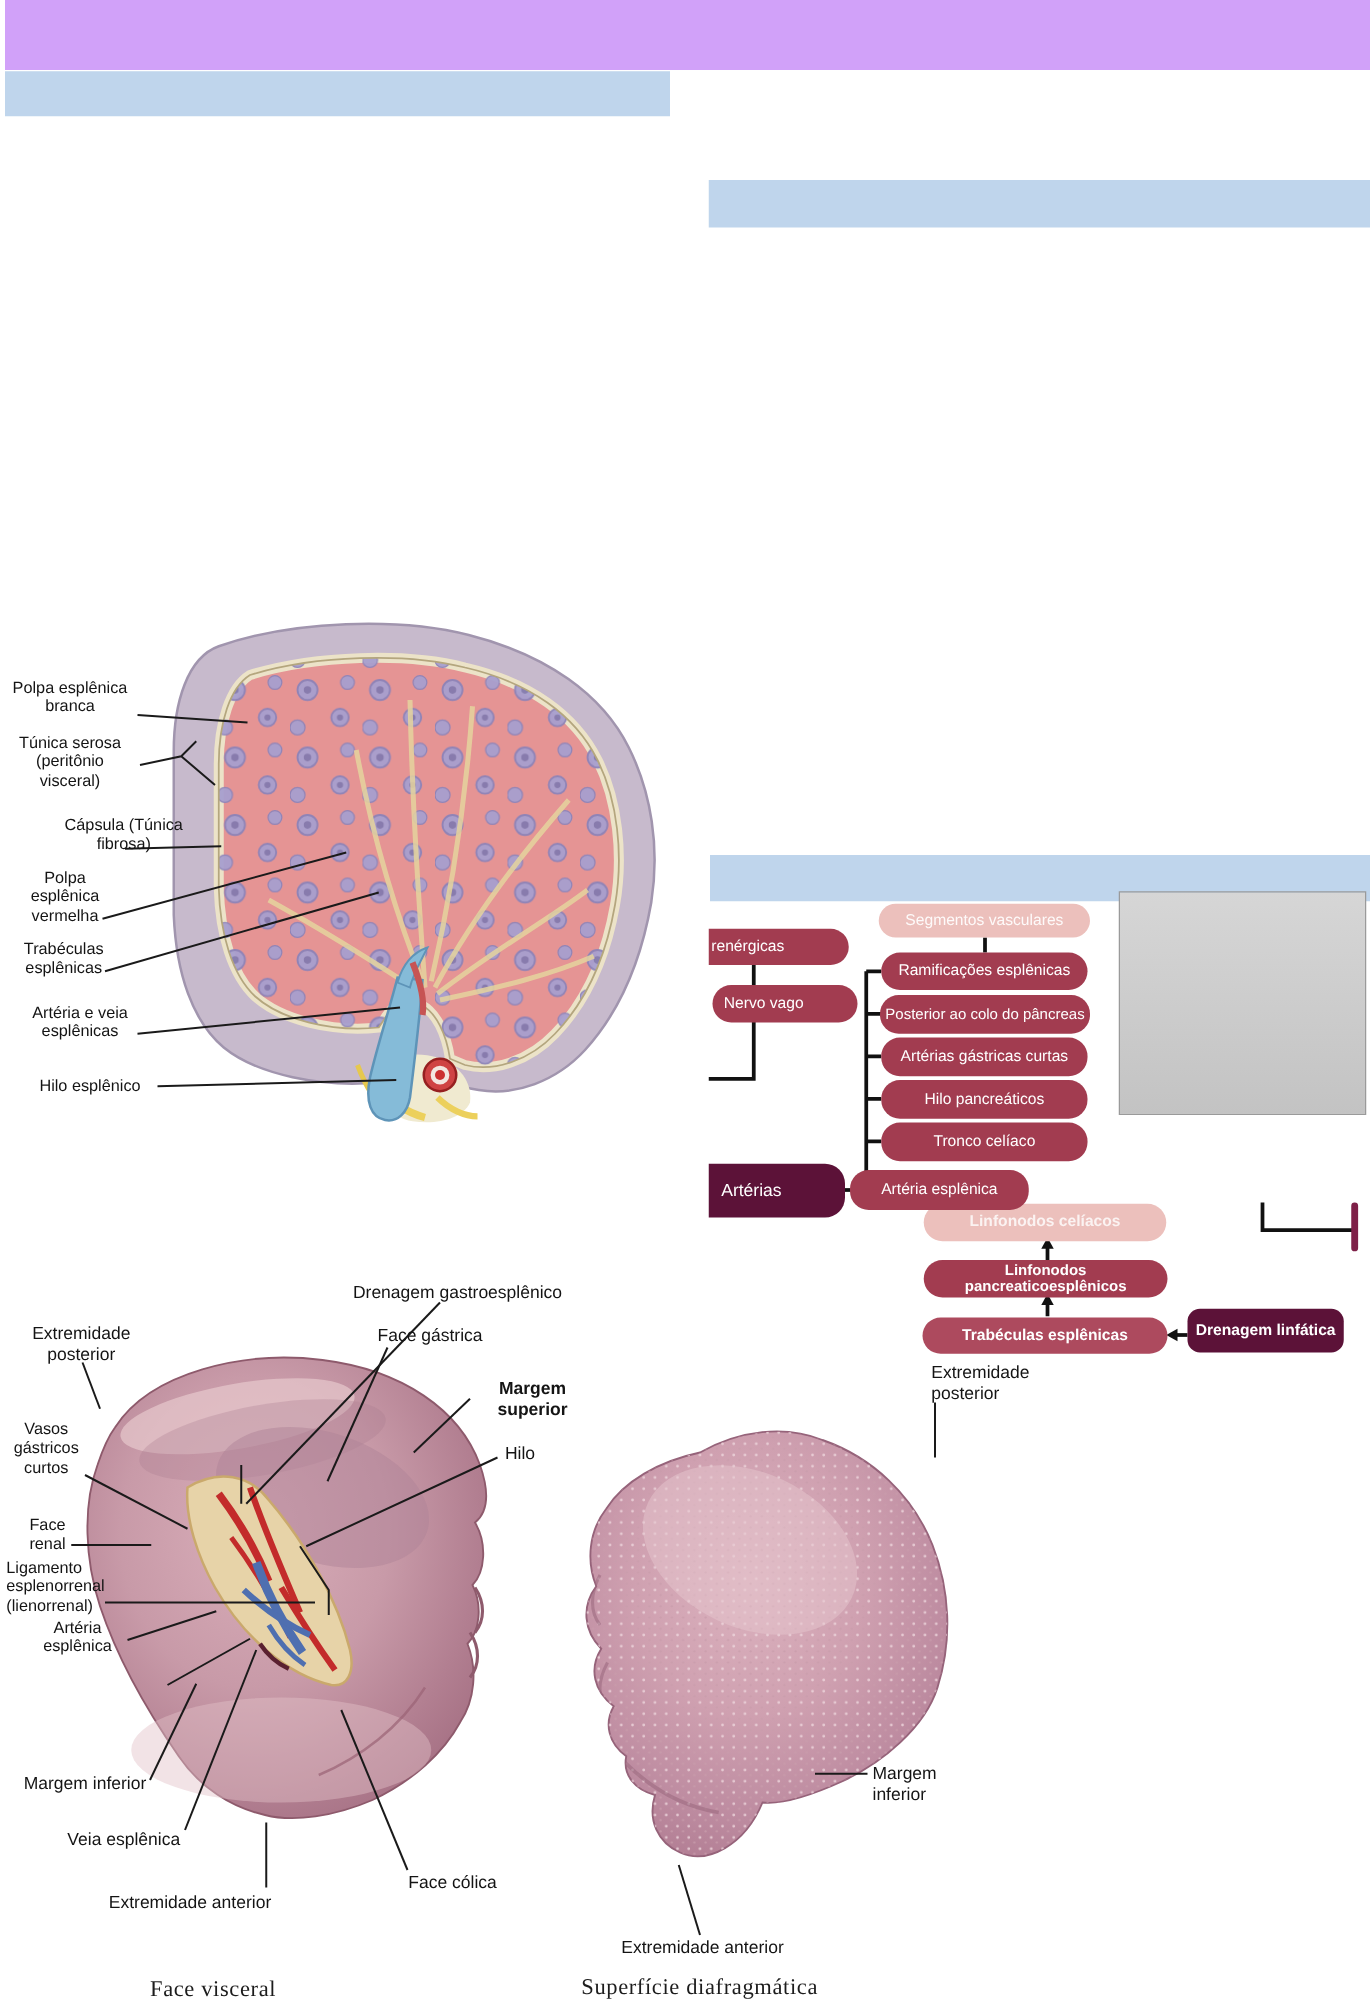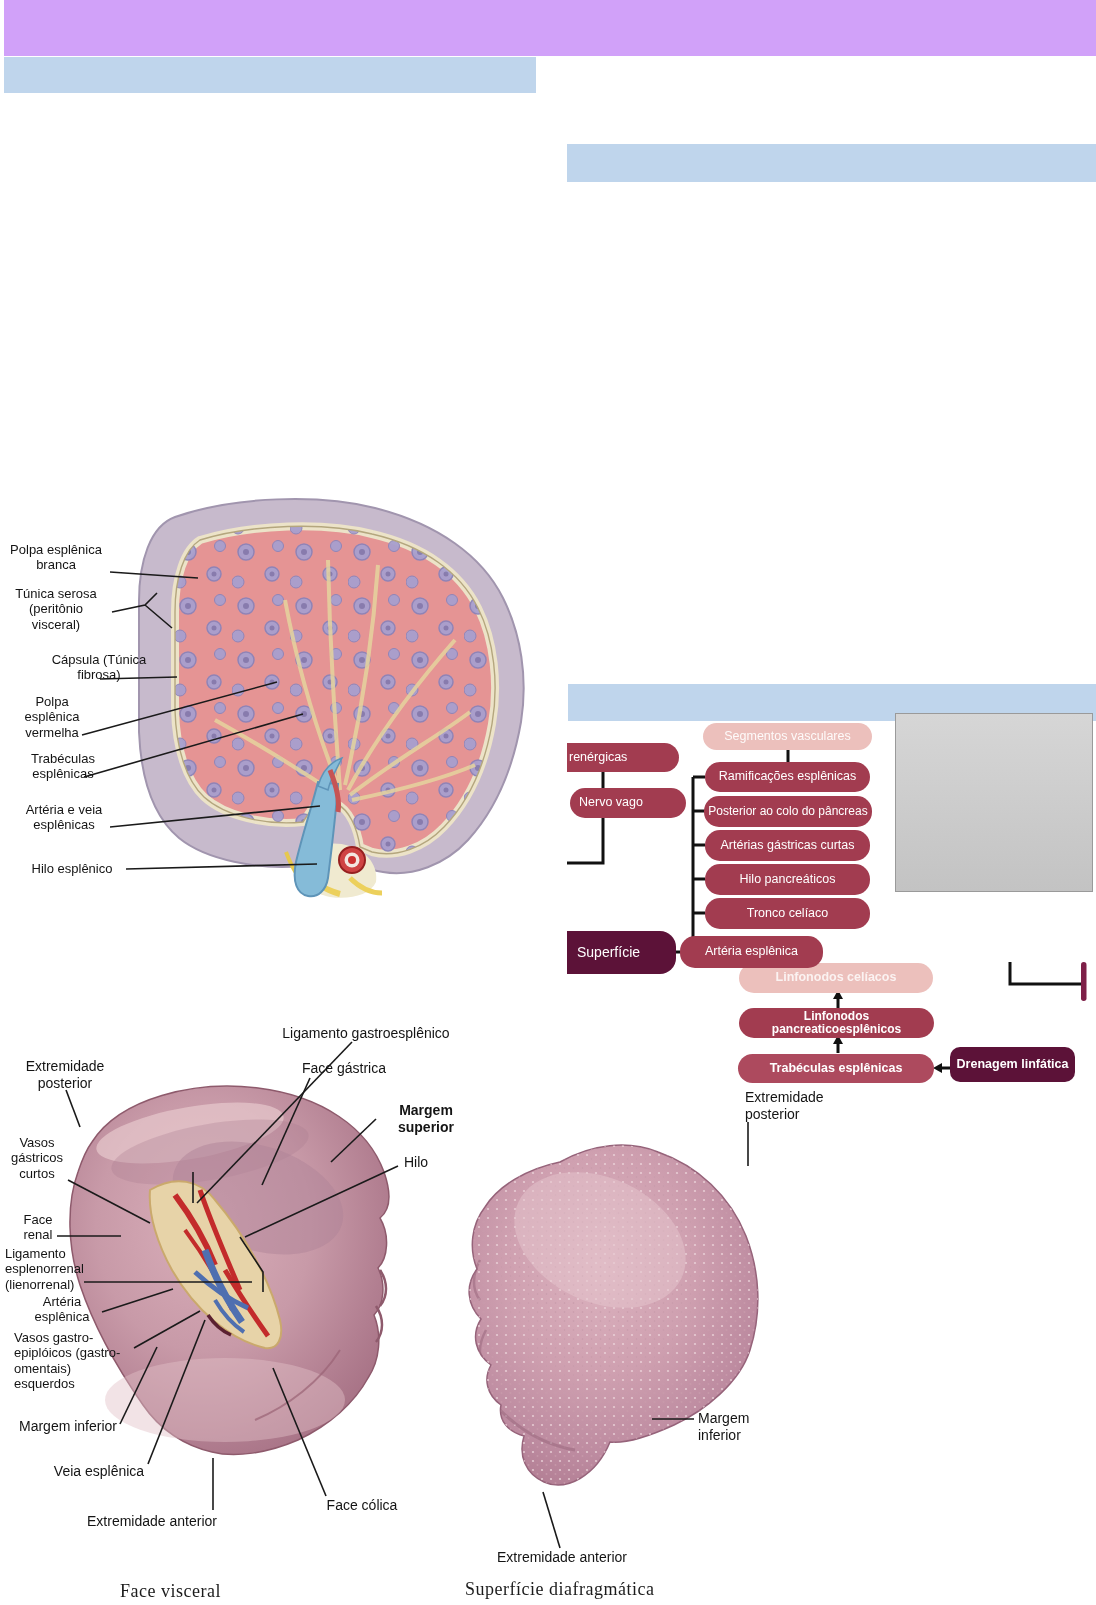--- a/index.html
+++ b/index.html
@@ -208,63 +208,59 @@
   </svg>
 
   <div class="box pink" style="left:703px;top:723px;width:169px;height:27px;">Segmentos vasculares</div>
   <div class="box cut" style="left:567px;top:743px;width:110px;height:29px;padding-left:2px;">renérgicas</div>
   <div class="box" style="left:570px;top:788px;width:107px;height:30px;justify-content:flex-start;padding-left:9px;">Nervo vago</div>
   <div class="box" style="left:705px;top:762px;width:165px;height:30px;">Ramificações esplênicas</div>
   <div class="box" style="left:704px;top:796px;width:168px;height:31px;font-size:12px;">Posterior ao colo do pâncreas</div>
   <div class="box" style="left:705px;top:830px;width:165px;height:31px;">Artérias gástricas curtas</div>
   <div class="box" style="left:705px;top:864px;width:165px;height:31px;">Hilo pancreáticos</div>
   <div class="box" style="left:705px;top:898px;width:165px;height:31px;text-align:center;">Tronco celíaco</div>
-  <div class="box dark cut" style="left:567px;top:931px;width:99px;height:43px;padding-left:10px;font-size:14px;border-radius:0 16px 16px 0;">Superfície</div>
+  <div class="box dark cut" style="left:567px;top:931px;width:99px;height:43px;padding-left:10px;font-size:14px;border-radius:0 16px 16px 0;">Artérias</div>
   <div class="box pink bold" style="left:739px;top:963px;width:194px;height:30px;color:rgba(255,255,255,.8);">Linfonodos celíacos</div>
   <div class="box" style="left:680px;top:936px;width:143px;height:32px;z-index:3;">Artéria esplênica</div>
   <div class="box bold" style="left:739px;top:1008px;width:195px;height:30px;font-size:12px;">Linfonodos pancreaticoesplênicos</div>
   <div class="box bold" style="left:738px;top:1054px;width:196px;height:29px;background:#ad4a5e;">Trabéculas esplênicas</div>
   <div class="box dark bold" style="left:950px;top:1047px;width:125px;height:35px;border-radius:10px;">Drenagem linfática</div>
 
   <div class="lbl" style="left:0;top:542px;width:112px;">Polpa esplênica
 branca</div>
   <div class="lbl" style="left:0;top:586px;width:112px;">Túnica serosa
 (peritônio
 visceral)</div>
   <div class="lbl" style="left:0;top:652px;width:118px;margin-left:40px;">Cápsula (Túnica
 fibrosa)</div>
   <div class="lbl" style="left:0;top:694px;width:104px;">Polpa
 esplênica
 vermelha</div>
-  <div class="lbl" style="left:0;top:751px;width:102px;padding-left:12px;">Trabéculas
+  <div class="lbl" style="left:0;top:751px;width:102px;">Trabéculas
 esplênicas</div>
   <div class="lbl" style="left:0;top:802px;width:128px;">Artéria e veia
 esplênicas</div>
   <div class="lbl" style="left:20px;top:861px;width:104px;">Hilo esplênico</div>
 
-  <div class="lbl big" style="left:278px;top:1025px;width:176px;">Ligamento gastroesplênico</div>
+  <div class="lbl big" style="left:278px;top:1025px;width:176px;">Drenagem gastroesplênico</div>
   <div class="lbl big" style="left:298px;top:1060px;width:92px;">Face gástrica</div>
   <div class="lbl big" style="left:20px;top:1058px;width:90px;">Extremidade
 posterior</div>
   <div class="lbl big" style="left:370px;top:1102px;width:112px;font-weight:bold;">Margem superior</div>
   <div class="lbl big b" style="left:394px;top:1154px;width:44px;">Hilo</div>
   <div class="lbl" style="left:4px;top:1135px;width:66px;">Vasos
 gástricos
 curtos</div>
   <div class="lbl" style="left:16px;top:1212px;width:44px;">Face
 renal</div>
   <div class="lbl left" style="left:5px;top:1246px;width:92px;">Ligamento
 esplenorrenal
 (lienorrenal)</div>
   <div class="lbl" style="left:24px;top:1294px;width:76px;">Artéria
 esplênica</div>
-  <div class="lbl left" style="left:14px;top:1330px;width:126px;">Vasos gastro-
-epiplóicos (gastro-
-omentais)
-esquerdos</div>
   <div class="lbl big" style="left:14px;top:1418px;width:108px;">Margem inferior</div>
   <div class="lbl big" style="left:50px;top:1463px;width:98px;">Veia esplênica</div>
   <div class="lbl big" style="left:84px;top:1513px;width:136px;">Extremidade anterior</div>
   <div class="lbl big" style="left:322px;top:1497px;width:80px;">Face cólica</div>
   <div class="caption" style="left:120px;top:1582px;width:170px;">Face visceral</div>
 
   <div class="lbl left big" style="left:745px;top:1089px;width:90px;">Extremidade
 posterior</div>
   <div class="lbl left big" style="left:698px;top:1410px;width:60px;">Margem
 inferior</div>

